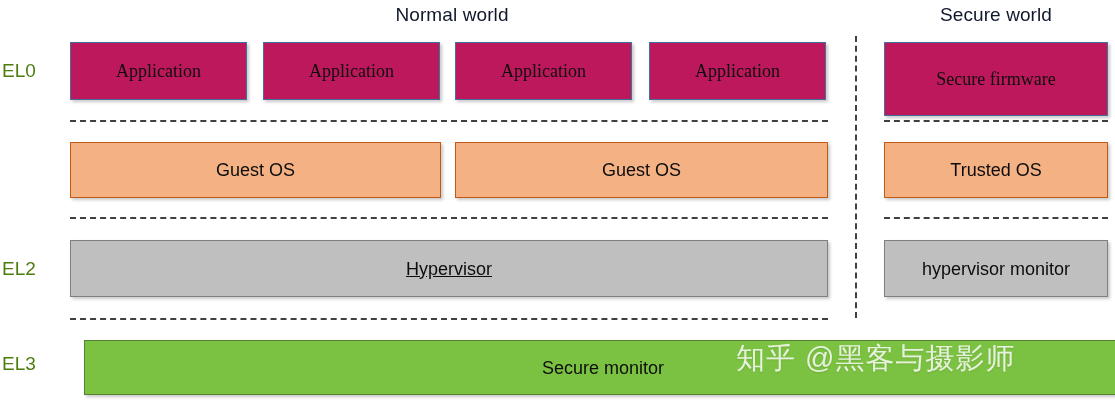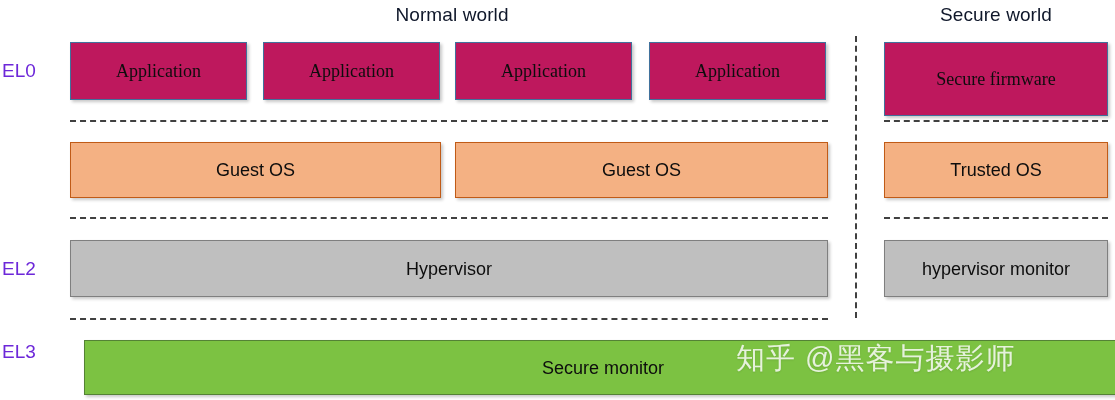--- a/index.html
+++ b/index.html
@@ -26,21 +26,21 @@
     color: #0f172a;
     white-space: nowrap;
     text-align: center;
     letter-spacing: 0.1px;
   }
 
   
   .el-label {
     position: absolute;
     font-size: 19px;
-    color: #6d28d9;
+    color: #4d7c0f;
     white-space: nowrap;
     text-align: left;
   }
 
   
   .block {
     position: absolute;
     box-sizing: border-box;
     display: flex;
     align-items: center;
@@ -96,40 +96,40 @@
 </head>
 <body>
 
 <div id="canvas">
 
   <div class="world-title" style="left:352px; top:4px; width:200px;">Normal world</div>
   <div class="world-title" style="left:896px; top:4px; width:200px;">Secure world</div>
 
   <div class="el-label" style="left:2px; top:60px;">EL0</div>
   <div class="el-label" style="left:2px; top:258px;">EL2</div>
-  <div class="el-label" style="left:2px; top:341px;">EL3</div>
+  <div class="el-label" style="left:2px; top:353px;">EL3</div>
 
   <div class="block app" style="left:70px; top:42px; width:177px; height:58px;">Application</div>
   <div class="block app" style="left:263px; top:42px; width:177px; height:58px;">Application</div>
   <div class="block app" style="left:455px; top:42px; width:177px; height:58px;">Application</div>
   <div class="block app" style="left:649px; top:42px; width:177px; height:58px;">Application</div>
 
   <div class="block app" style="left:884px; top:42px; width:224px; height:74px;">Secure firmware</div>
 
   <div class="hline" style="left:70px; top:120px; width:758px;"></div>
   <div class="hline" style="left:884px; top:120px; width:224px;"></div>
 
   <div class="block os" style="left:70px; top:142px; width:371px; height:56px;">Guest OS</div>
   <div class="block os" style="left:455px; top:142px; width:373px; height:56px;">Guest OS</div>
   <div class="block os" style="left:884px; top:142px; width:224px; height:56px;">Trusted OS</div>
 
   <div class="hline" style="left:70px; top:217px; width:758px;"></div>
   <div class="hline" style="left:884px; top:217px; width:224px;"></div>
 
-  <div class="block hyp" style="left:70px; top:240px; width:758px; height:57px;">Hypervisor</div>
+  <div class="block hyp" style="left:70px; top:240px; width:758px; height:57px;text-decoration:underline;">Hypervisor</div>
   <div class="block hyp" style="left:884px; top:240px; width:224px; height:57px;">hypervisor monitor</div>
 
   <div class="hline" style="left:70px; top:318px; width:758px;"></div>
 
   <div class="vline" style="left:855px; top:36px; height:282px;"></div>
 
   <div class="block mon" style="left:70px; top:340px; width:1038px; height:55px;">Secure monitor</div>
 
   <div class="watermark" style="left:736px; top:339px;">知乎 @黑客与摄影师</div>
 

